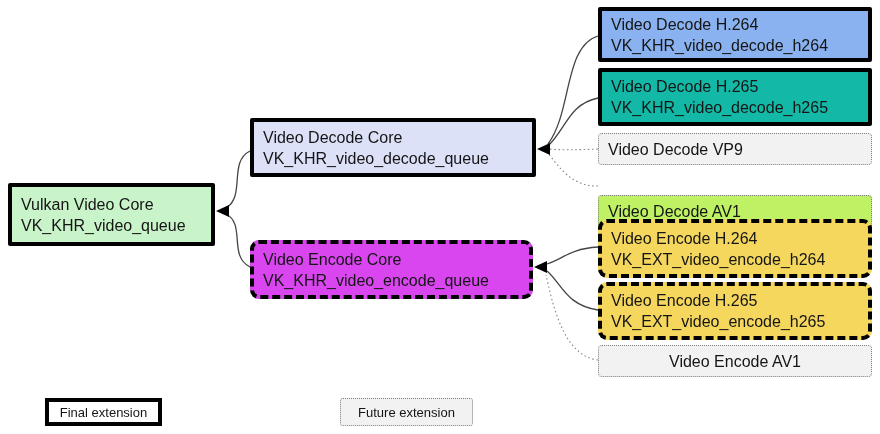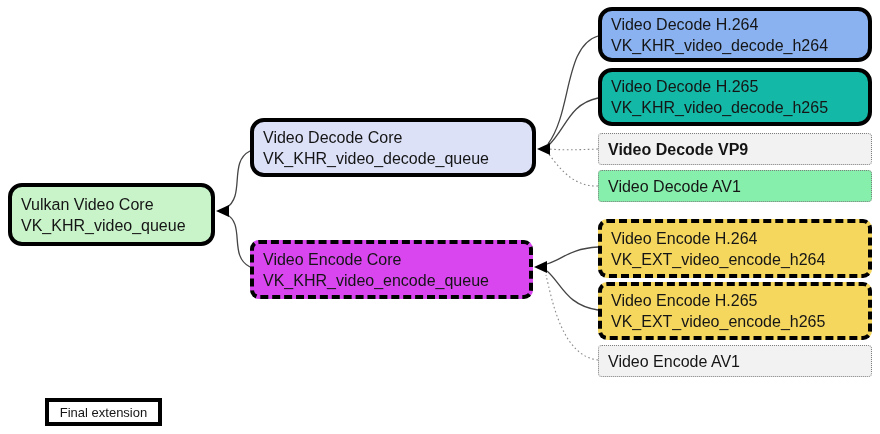--- a/index.html
+++ b/index.html
@@ -7,21 +7,21 @@
   .stage { position:relative; width:880px; height:434px; overflow:hidden; background:#ffffff; }
 
   svg.connectors { position:absolute; left:0; top:0; width:880px; height:434px; }
 
   .node {
     position:absolute; box-sizing:border-box;
     display:flex; flex-direction:column; justify-content:center;
     padding:2px 9px; color:#151515;
     font-size:16px; line-height:21px; white-space:nowrap;
   }
-  .b-solid  { border:4px solid #000; border-radius:14px; }
+  .b-solid  { border:4px solid #000; border-radius:2px; }
   .b-dashed { border:4px dashed #000; border-radius:9px; }
   .b-dotted { border:1px dotted #7d7d7d; border-radius:4px; font-size:16px; }
 
   #n-vulkan-core { left:8px;  top:183px; width:207px; height:63px; }
   #n-decode-core { left:250px; top:118px; width:286px; height:59px; }
   #n-encode-core { left:250px; top:240px; width:283px; height:59px; }
   #n-decode-h264 { left:598px; top:7px;   width:274px; height:55px; }
   #n-decode-h265 { left:598px; top:68px;  width:274px; height:58px; }
   #n-decode-vp9  { left:598px; top:133px; width:274px; height:32px; }
   #n-decode-av1  { left:598px; top:170px; width:274px; height:32px; }
@@ -79,39 +79,42 @@
   <div id="n-decode-h264" class="node b-solid" style="background: rgb(138, 178, 240);">
     <span>Video Decode H.264</span>
     <span>VK_KHR_video_decode_h264</span>
   </div>
 
   <div id="n-decode-h265" class="node b-solid" style="background: #14b8a6;">
     <span>Video Decode H.265</span>
     <span>VK_KHR_video_decode_h265</span>
   </div>
 
-  <div id="n-decode-vp9" class="node b-dotted" style="background: rgb(242, 242, 242); font-weight: bold;">
+  <div id="n-decode-vp9" class="node b-dotted" style="background: rgb(242, 242, 242);">
     <span>Video Decode VP9</span>
   </div>
 
-  <div id="n-decode-av1" class="node b-dotted" style="background: #86efac;">
+  <div id="n-decode-av1" class="node b-dotted" style="background: #bef264; margin-top: 25px;">
     <span>Video Decode AV1</span>
   </div>
 
   <div id="n-encode-h264" class="node b-dashed" style="background: rgb(245, 215, 94);">
     <span>Video Encode H.264</span>
     <span>VK_EXT_video_encode_h264</span>
   </div>
 
   <div id="n-encode-h265" class="node b-dashed" style="background: rgb(245, 215, 94);">
     <span>Video Encode H.265</span>
     <span>VK_EXT_video_encode_h265</span>
   </div>
 
-  <div id="n-encode-av1" class="node b-dotted" style="background: rgb(242, 242, 242);">
+  <div id="n-encode-av1" class="node b-dotted" style="background: rgb(242, 242, 242); text-align: center;">
     <span>Video Encode AV1</span>
   </div>
 
   <div id="lg-final" class="legend-box">
     <span>Final extension</span>
   </div>
+  <div id="lg-future" class="legend-box">
+    <span>Future extension</span>
+  </div>
 
 </div>
 
 </body></html>

